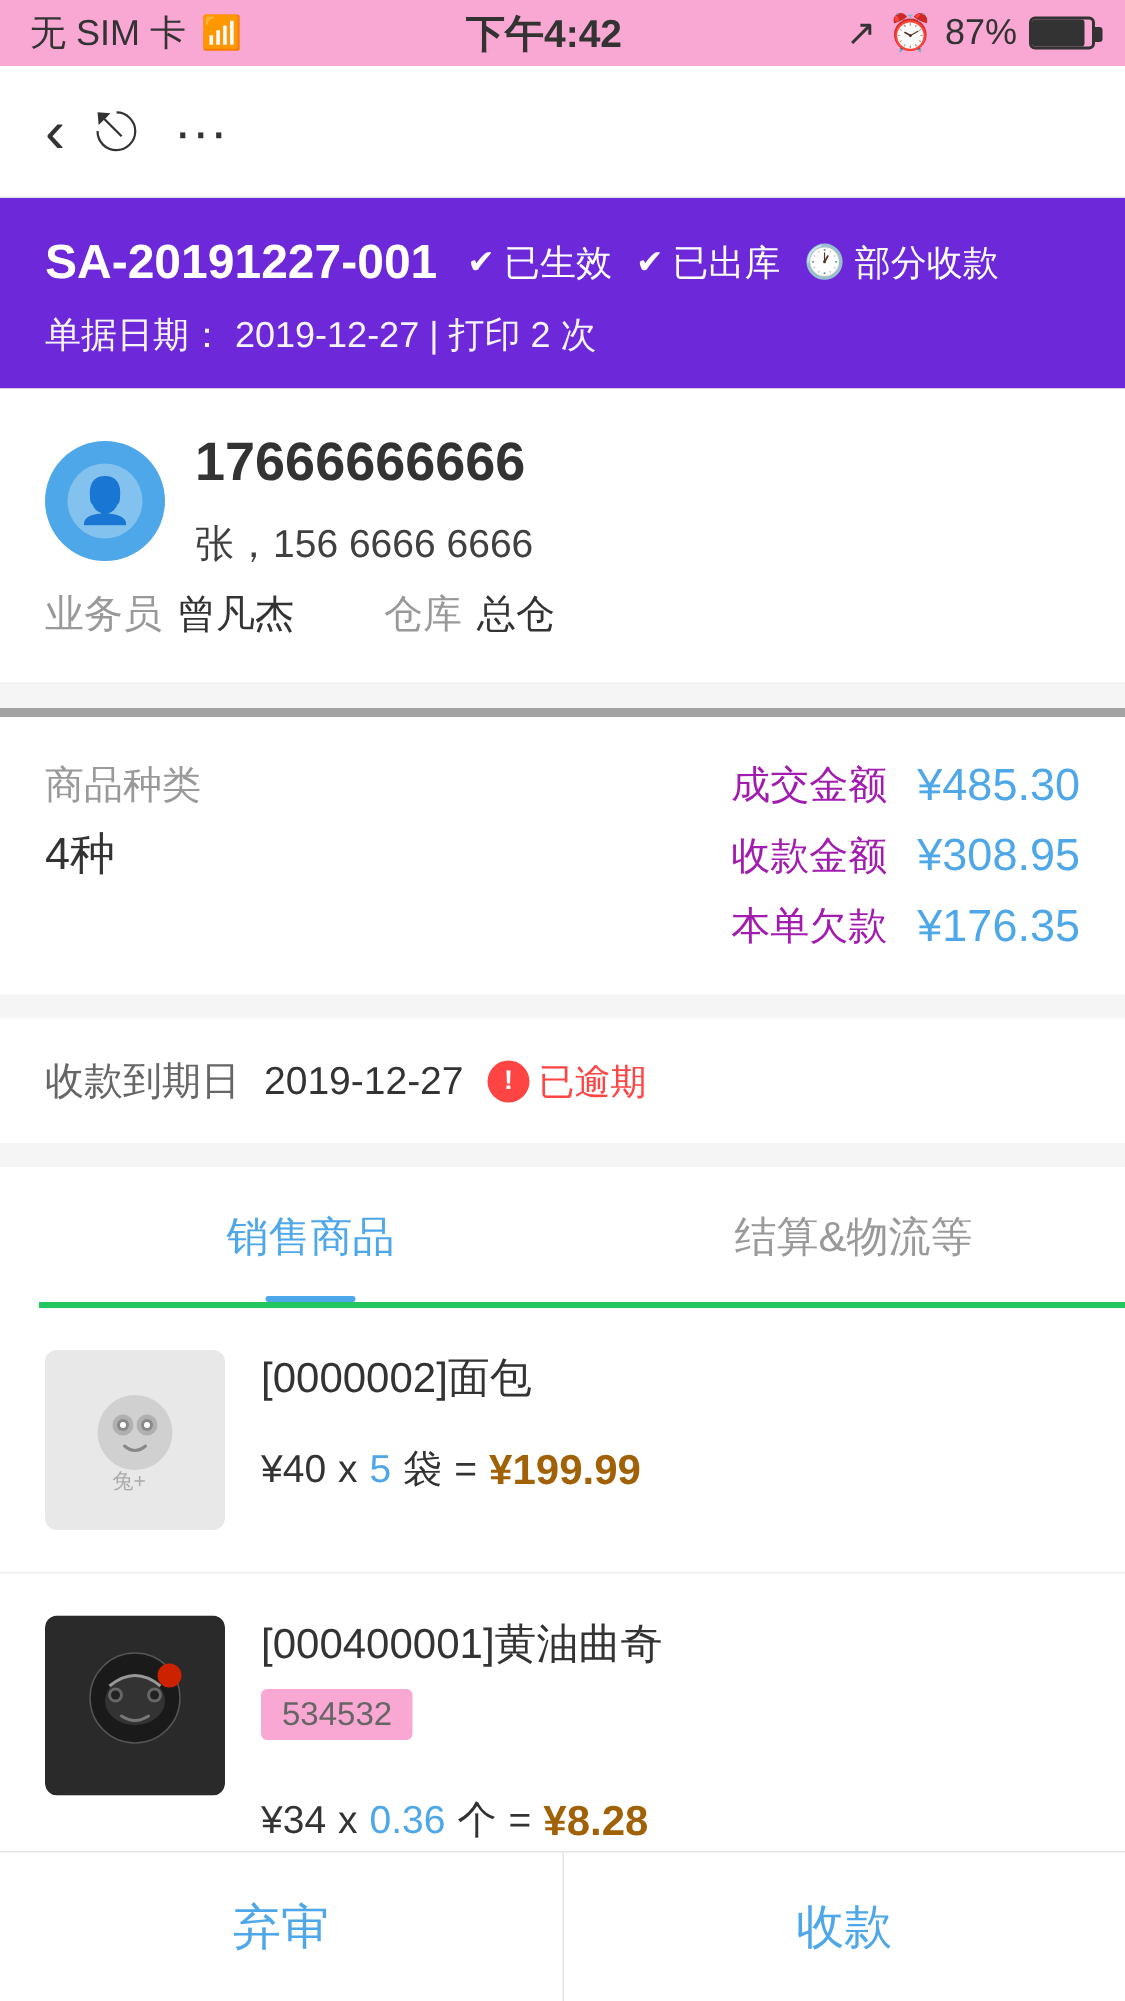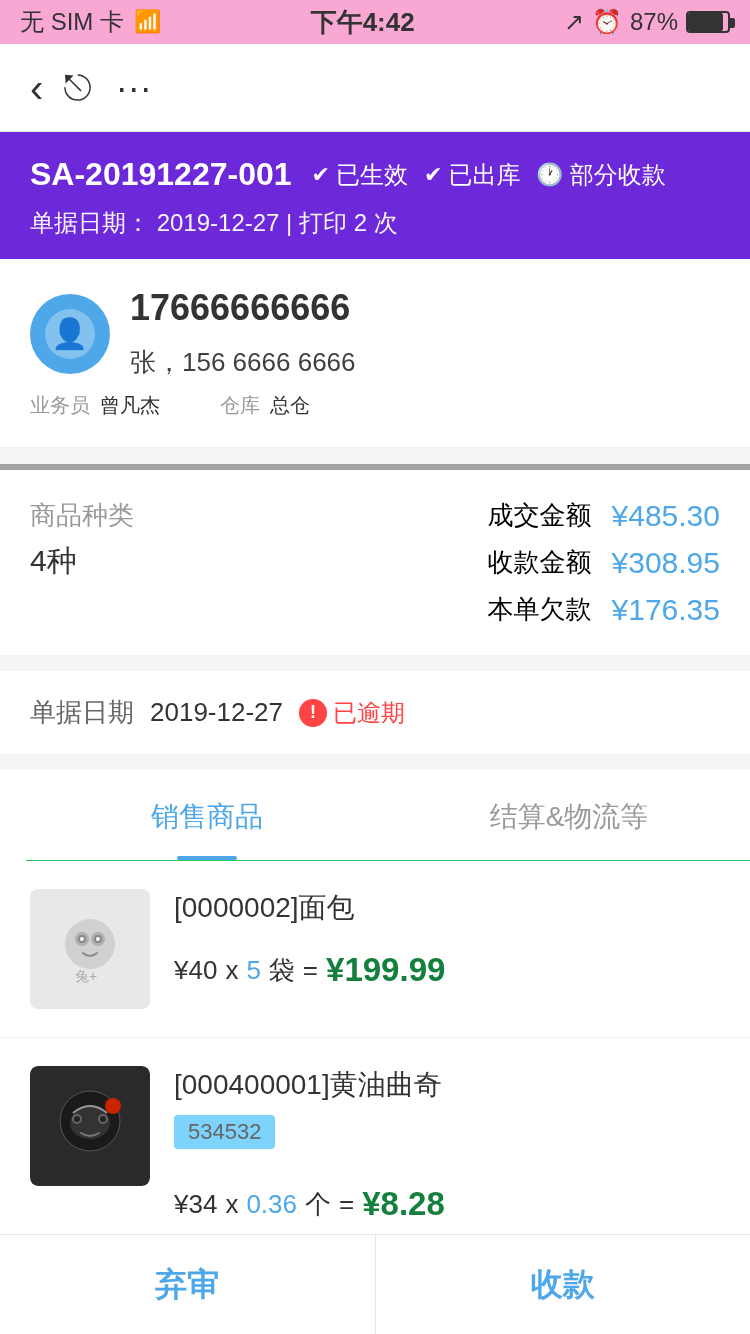--- a/index.html
+++ b/index.html
@@ -148,21 +148,21 @@
       color: #333;
     }
     .customer-sub {
       font-size: 26px;
       color: #404040;
       margin-top: 16px;
     }
     .customer-meta {
       display: flex;
       gap: 60px;
-      font-size: 20px;
+      font-size: 26px;
       color: #666;
     }
     .meta-item { display: flex; align-items: center; gap: 10px; }
     .meta-label { color: #999; }
     .meta-value { color: #333; font-weight: 500; }
 
     
     .summary-section {
       background: #fff;
       padding: 28px 30px;
@@ -180,21 +180,21 @@
       flex-direction: column;
       align-items: flex-end;
       gap: 12px;
     }
     .amount-row {
       display: flex;
       align-items: center;
       gap: 20px;
       font-size: 26px;
     }
-    .amount-label { color: #000000; }
+    .amount-label { color: #a21caf; }
     .amount-value { color: #4EA7E8; font-size: 30px; font-weight: 500; }
 
     
     .due-date-section {
       background: #fff;
       padding: 24px 30px;
       display: flex;
       align-items: center;
       gap: 16px;
       font-size: 26px;
@@ -223,21 +223,21 @@
       font-weight: 700;
     }
 
     
     .tabs-section {
       background: #fff;
       border-top: 16px solid #f5f5f5;
     }
     .tabs-row {
       display: flex;
-      border-bottom: 1px solid #22c55e;
+      border-bottom: 4px solid #22c55e;
       margin-left: 26px;
     }
     .tab-item {
       flex: 1;
       text-align: center;
       padding: 28px 0 24px;
       font-size: 28px;
       color: #999;
       cursor: pointer;
       position: relative;
@@ -282,37 +282,37 @@
     }
     .product-info { flex: 1; }
     .product-name {
       font-size: 28px;
       color: #333;
       font-weight: 500;
       margin-bottom: 10px;
     }
     .product-batch {
       display: inline-block;
-      background: #7dd3fc;
+      background: #f9a8d4;
       color: #666;
       font-size: 22px;
       padding: 4px 14px;
       border-radius: 4px;
       margin-bottom: 12px;
     }
     .product-price-row {
       display: flex;
       align-items: center;
       gap: 8px;
       font-size: 26px;
       color: #333;
       margin-top: 24px;
     }
     .price-qty { color: #4EA7E8; }
-    .price-total { color: #15803d; font-weight: 600; font-size: 33px; }
+    .price-total { color: #a16207; font-weight: 600; font-size: 28px; }
 
     
     .owl-placeholder {
       width: 100%;
       height: 100%;
       background: #e8e8e8;
       display: flex;
       align-items: center;
       justify-content: center;
       font-size: 40px;
@@ -338,21 +338,20 @@
     .bottom-bar {
       position: fixed;
       bottom: 0;
       left: 0;
       width: 750px;
       height: 100px;
       background: #fff;
       border-top: 1px solid #e5e5e5;
       display: flex;
       align-items: center;
-      font-weight: bold;
     }
     .bottom-btn {
       flex: 1;
       height: 100%;
       display: flex;
       align-items: center;
       justify-content: center;
       font-size: 32px;
       cursor: pointer;
     }
@@ -451,21 +450,21 @@
       <span class="amount-value">¥308.95</span>
     </div>
     <div class="amount-row">
       <span class="amount-label">本单欠款</span>
       <span class="amount-value">¥176.35</span>
     </div>
   </div>
 </div>
 
 <div class="due-date-section">
-  <span class="due-label">单据日期</span>
+  <span class="due-label">收款到期日</span>
   <span class="due-date">2019-12-27</span>
   <div class="overdue-badge">
     <div class="overdue-dot">!</div>
     <span>已逾期</span>
   </div>
 </div>
 
 <div class="tabs-section">
   <div class="tabs-row">
     <div class="tab-item active">销售商品</div>

